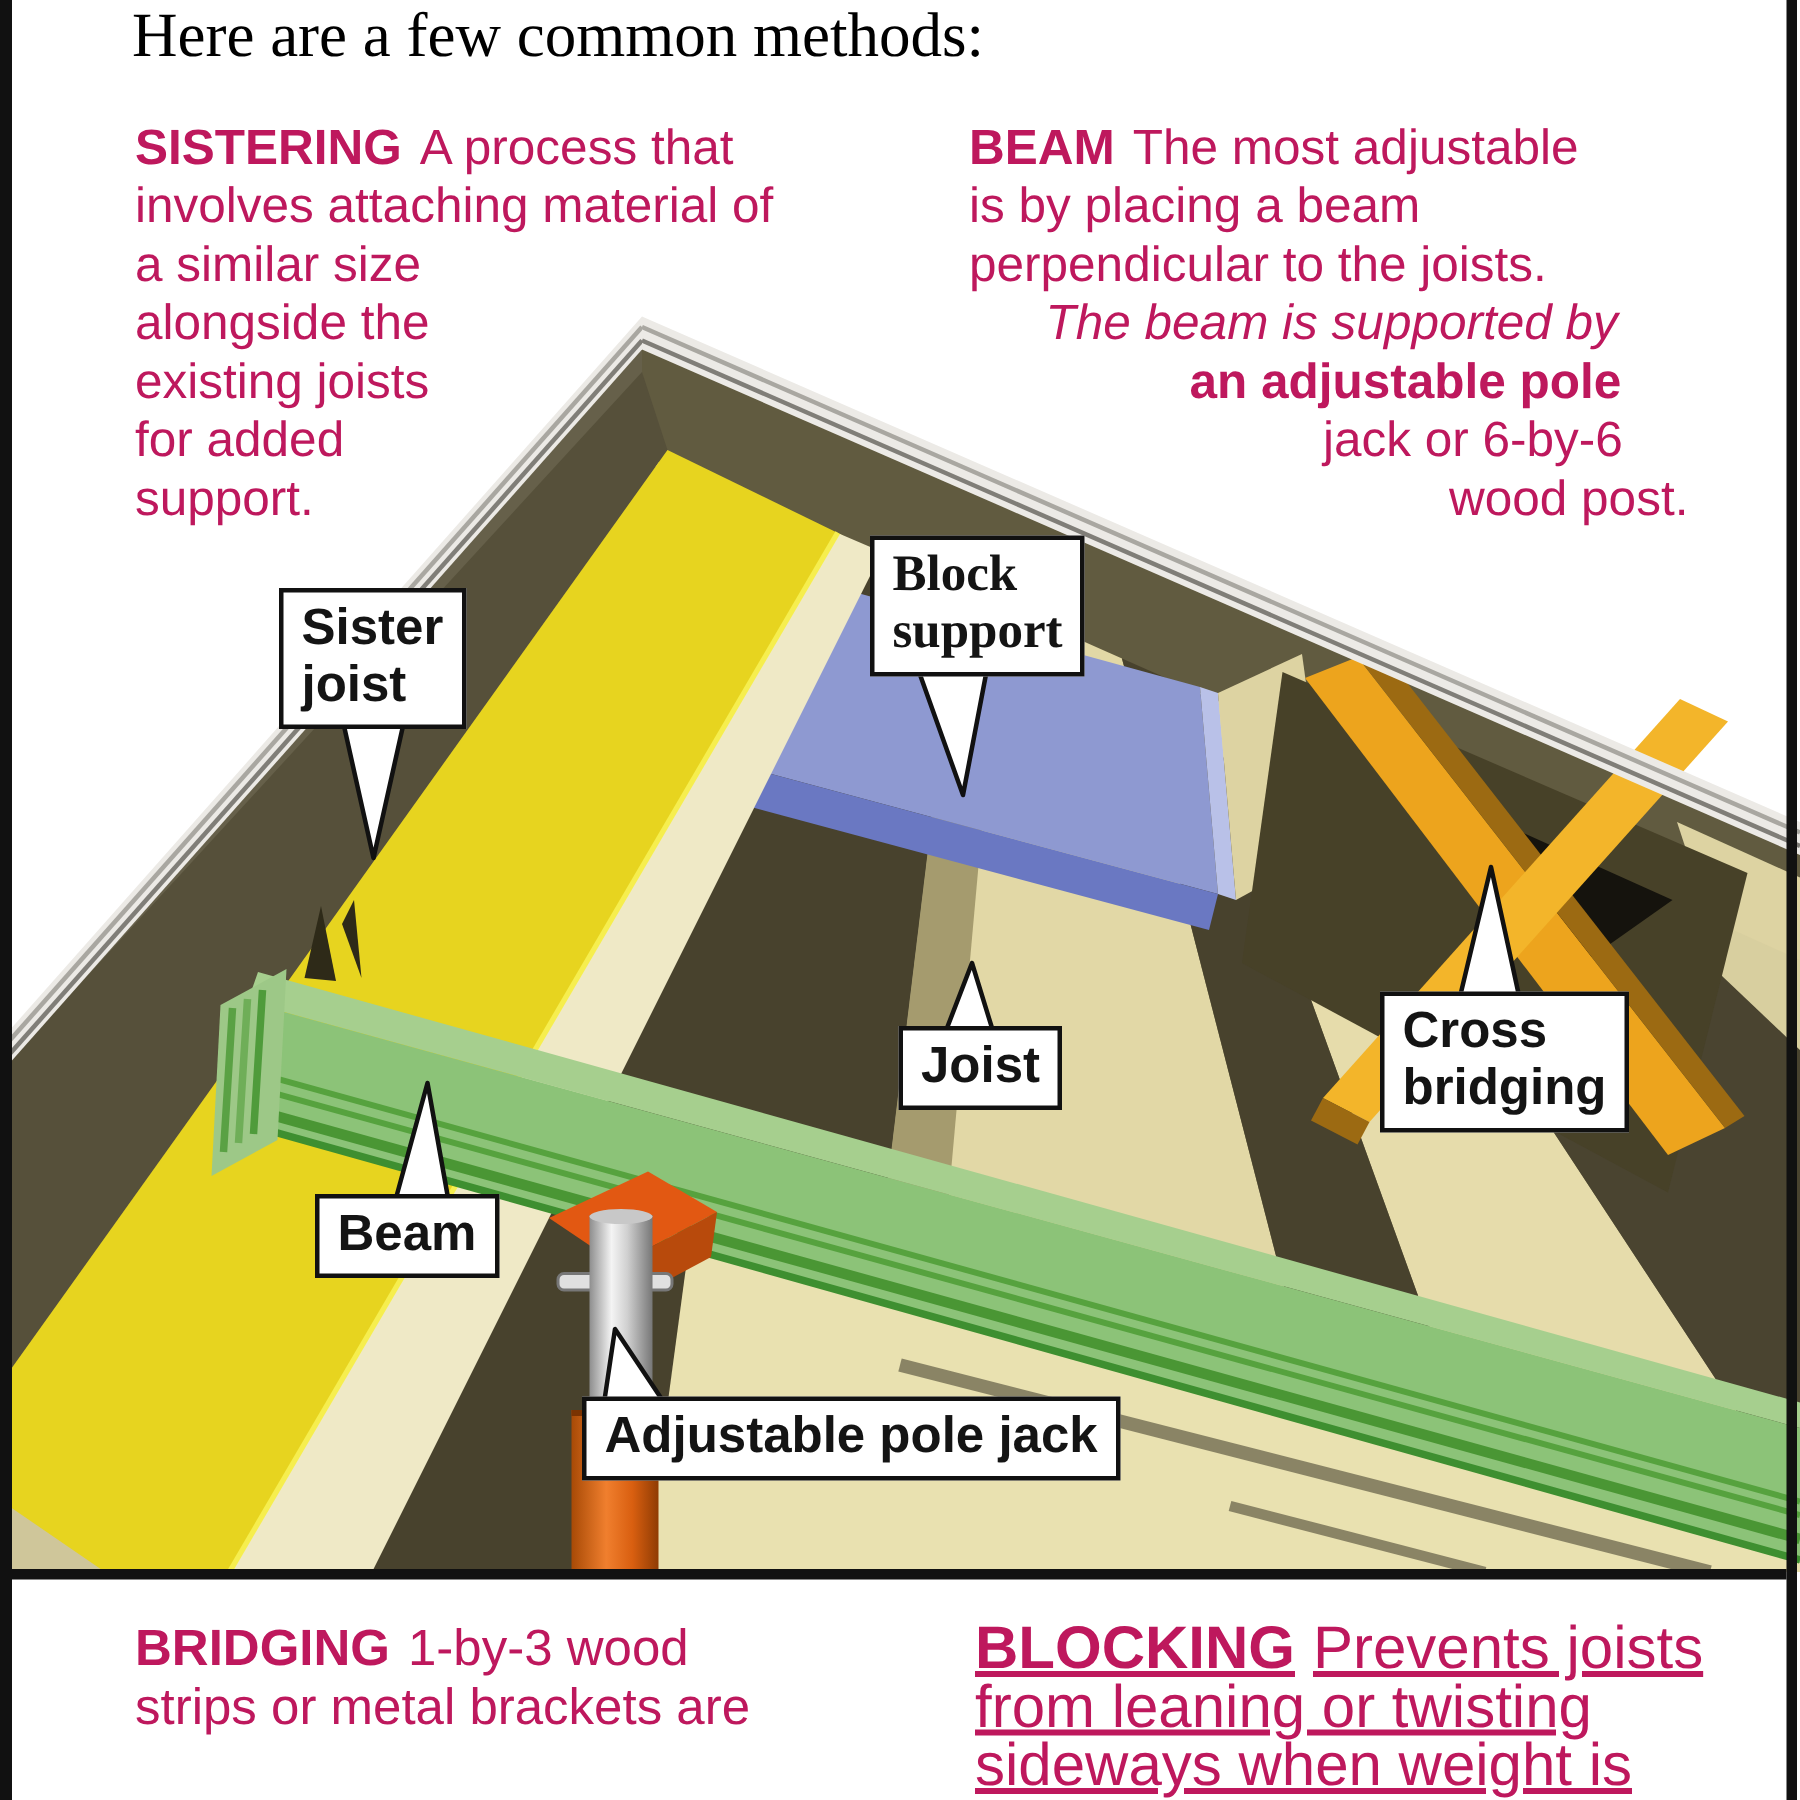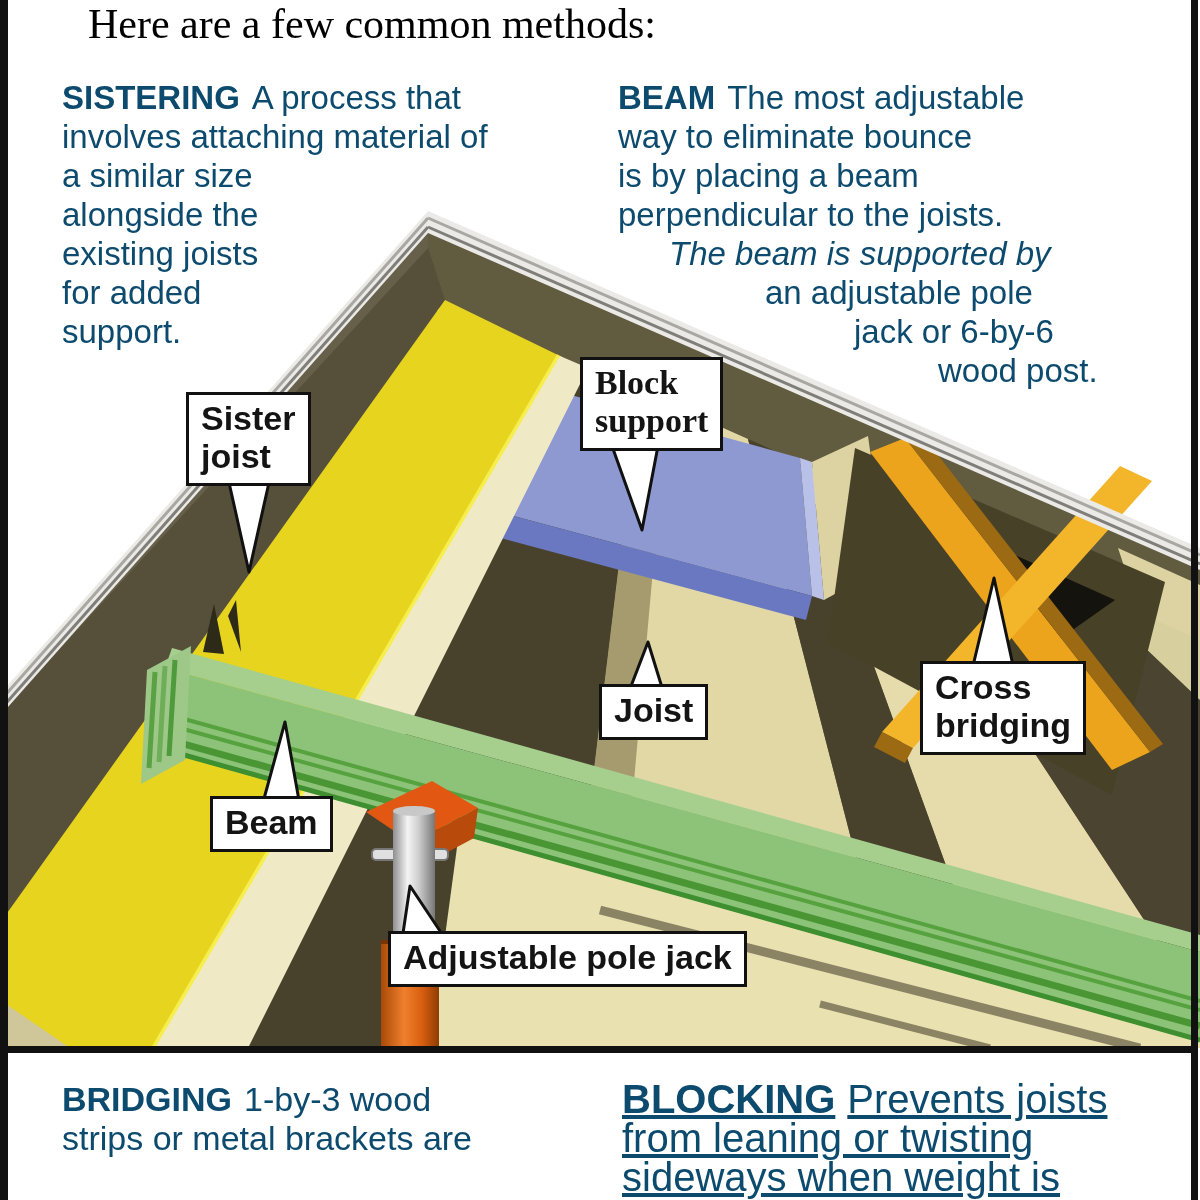--- a/index.html
+++ b/index.html
@@ -4,28 +4,28 @@
 <style>
   html,body{margin:0;padding:0;}
   body{width:1200px;height:1200px;position:relative;background:#ffffff;overflow:hidden;
        font-family:"Liberation Sans", sans-serif;color:#161616;}
   .frame-left{position:absolute;left:0;top:0;width:8px;height:1200px;background:#111;z-index:40;}
   .frame-right{position:absolute;left:1191px;top:0;width:7px;height:1200px;background:#111;z-index:40;}
   .divider{position:absolute;left:8px;top:1046px;width:1183px;height:7px;background:#111;z-index:35;}
   #scene{position:absolute;left:0;top:0;z-index:10;}
   .heading{position:absolute;left:60px;top:0;font-family:"Liberation Serif", serif;
            font-size:42px;color:#000000;z-index:20;white-space:nowrap;margin-left:28px;}
-  .textblock{position:absolute;font-size:33px;line-height:39px;color:#0c4a6e;z-index:20;}
+  .textblock{position:absolute;font-size:33px;line-height:39px;color:#be185d;z-index:20;margin-left:28px;}
   .textblock .kw{font-weight:bold;margin-right:12px;}
   .textblock .ln{white-space:nowrap;}
   #sistering{left:62px;top:78px;}
   #beamtext{left:618px;top:78px;}
   #bridging{left:62px;top:1080px;font-size:34px;line-height:39px;}
   #blocking{left:622px;top:1080px;font-size:40px;line-height:39px;text-decoration:underline;}
-  .ind1{padding-left:51px;font-style:italic;} .ind2{padding-left:147px;} .ind3{padding-left:236px;} .ind4{padding-left:320px;}
+  .ind1{padding-left:51px;font-style:italic;} .ind2{padding-left:147px;font-weight:bold;} .ind3{padding-left:236px;} .ind4{padding-left:320px;}
   .callout{position:absolute;background:#fff;border:3px solid #111;z-index:25;
            font-weight:bold;font-size:34px;line-height:38px;color:#141414;
            padding:4px 12px 8px 12px;white-space:nowrap;}
   #co-sister{left:186px;top:392px;}
   #co-block{left:580px;top:357px;font-family:Liberation Serif, serif;}
   #co-joist{left:599px;top:684px;}
   #co-cross{left:920px;top:661px;}
   #co-beam{left:210px;top:796px;}
   #co-pole{left:388px;top:931px;}
 </style>
@@ -132,21 +132,20 @@
   <div class="ln">involves attaching material of</div>
   <div class="ln">a similar size</div>
   <div class="ln">alongside the</div>
   <div class="ln">existing joists</div>
   <div class="ln">for added</div>
   <div class="ln">support.</div>
 </div>
 
 <div class="textblock" id="beamtext">
   <div class="ln"><span class="kw">BEAM</span><span>The most adjustable</span></div>
-  <div class="ln">way to eliminate bounce</div>
   <div class="ln">is by placing a beam</div>
   <div class="ln">perpendicular to the joists.</div>
   <div class="ln ind1">The beam is supported by</div>
   <div class="ln ind2">an adjustable pole</div>
   <div class="ln ind3">jack or 6-by-6</div>
   <div class="ln ind4">wood post.</div>
 </div>
 
 <div class="textblock" id="bridging">
   <div class="ln"><span class="kw">BRIDGING</span><span>1-by-3 wood</span></div>

